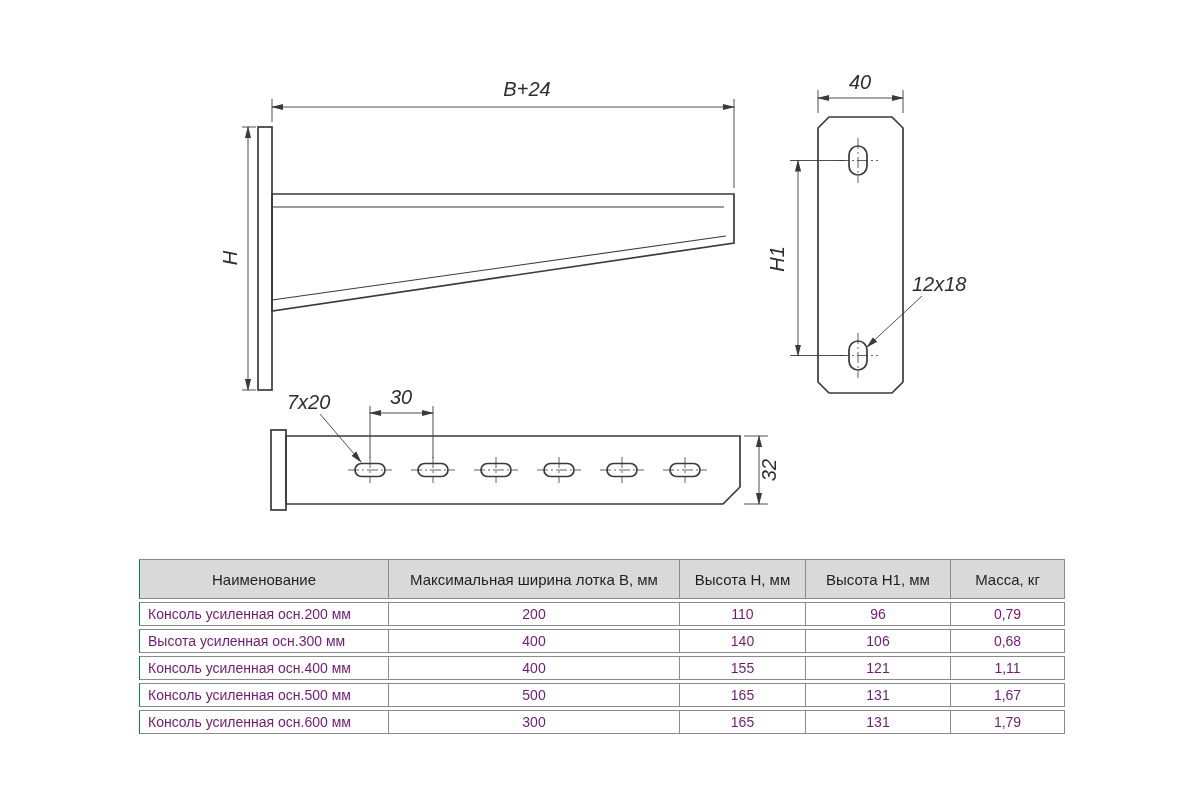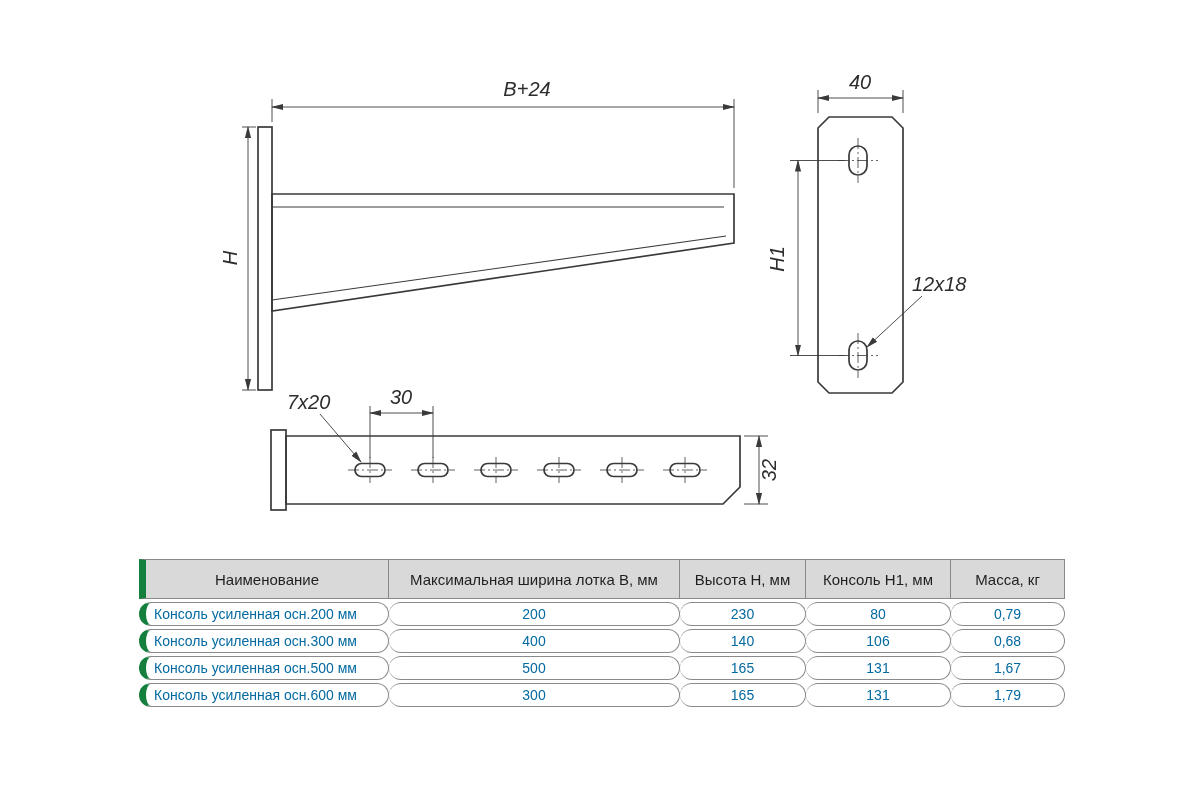--- a/index.html
+++ b/index.html
@@ -43,38 +43,37 @@
     table-layout: fixed;
   }
   table.spec th, table.spec td {
     border-top: 1px solid #8a8a8a;
     border-bottom: 1px solid #8a8a8a;
     border-right: 1px solid #8a8a8a;
     overflow: hidden;
     white-space: nowrap;
   }
   table.spec th:first-child, table.spec td:first-child {
-    border-left: 7px solid #15803d;
+    border-left: 1px solid #15803d;
   }
   table.spec th {
     background: #d9d9d9;
     font-weight: 400;
     font-size: 15px;
     color: #1f1f1f;
     height: 38px;
     text-align: center;
     padding: 0 4px;
   }
   table.spec td {
     font-size: 14px;
-    color: #0369a1;
+    color: #701a75;
     height: 20px;
     text-align: center;
     padding: 1px 12px;
-    border-radius: 12px;
   }
   table.spec td:first-child {
     text-align: left;
     padding-left: 8px;
   }
 </style>
 </head>
 <body>
 
 <div class="page">
@@ -184,38 +183,45 @@
         <col style="width:291px">
         <col style="width:126px">
         <col style="width:145px">
         <col style="width:114px">
       </colgroup>
       <thead>
         <tr>
           <th>Наименование</th>
           <th>Максимальная ширина лотка B, мм</th>
           <th>Высота H, мм</th>
-          <th>Консоль H1, мм</th>
+          <th>Высота H1, мм</th>
           <th>Масса, кг</th>
         </tr>
       </thead>
       <tbody>
         <tr>
           <td>Консоль усиленная осн.200 мм</td>
           <td>200</td>
-          <td>230</td>
-          <td>80</td>
+          <td>110</td>
+          <td>96</td>
           <td>0,79</td>
         </tr>
         <tr>
-          <td>Консоль усиленная осн.300 мм</td>
+          <td>Высота усиленная осн.300 мм</td>
           <td>400</td>
           <td>140</td>
           <td>106</td>
           <td>0,68</td>
+        </tr>
+        <tr>
+          <td>Консоль усиленная осн.400 мм</td>
+          <td>400</td>
+          <td>155</td>
+          <td>121</td>
+          <td>1,11</td>
         </tr>
         <tr>
           <td>Консоль усиленная осн.500 мм</td>
           <td>500</td>
           <td>165</td>
           <td>131</td>
           <td>1,67</td>
         </tr>
         <tr>
           <td>Консоль усиленная осн.600 мм</td>

